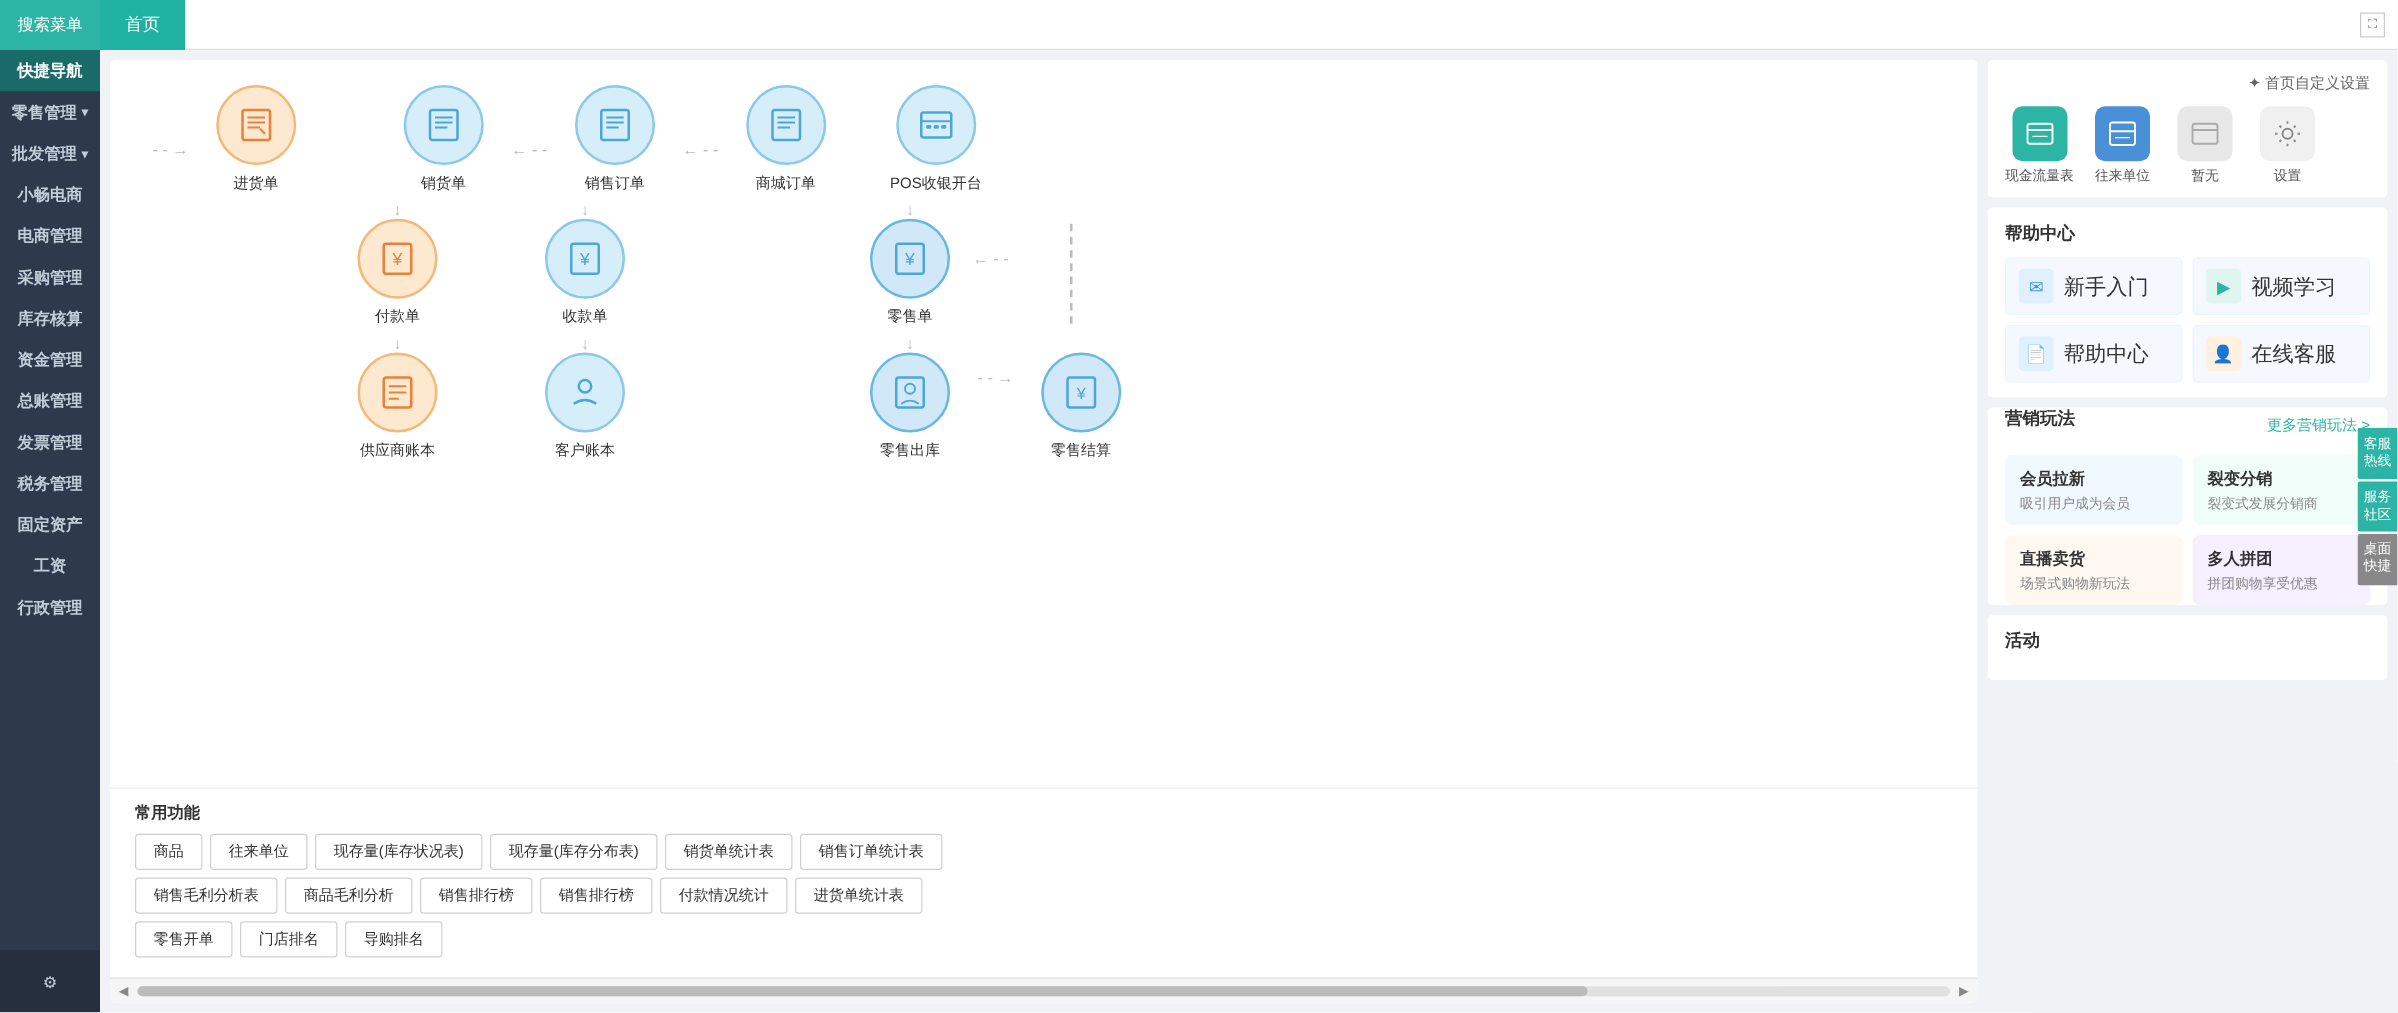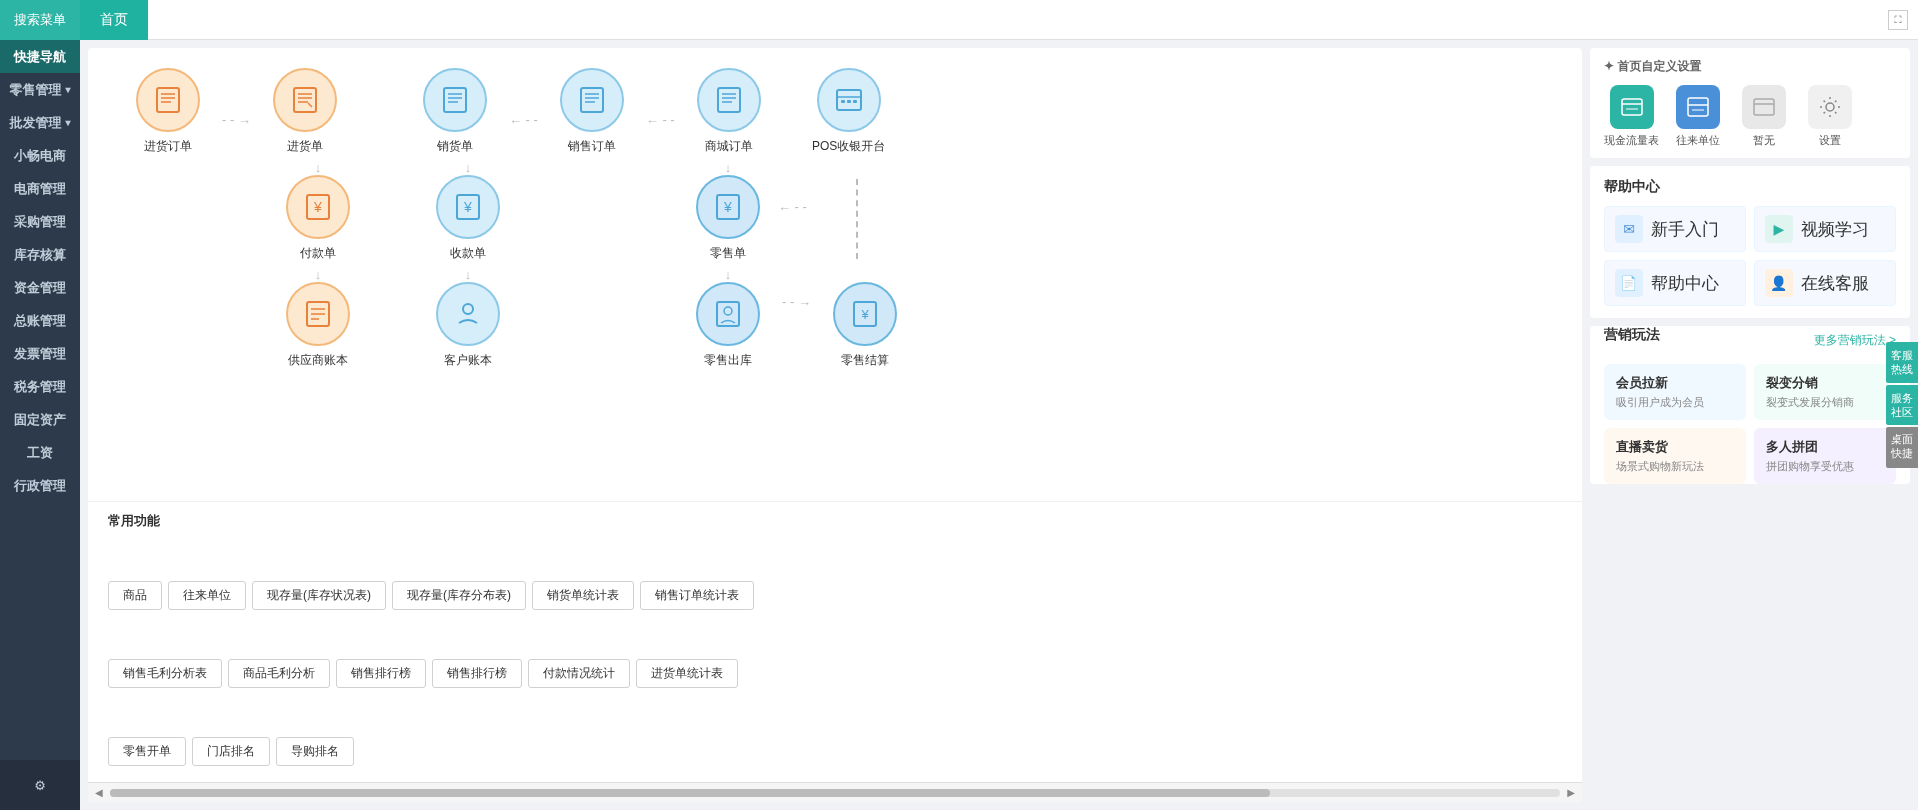--- a/index.html
+++ b/index.html
@@ -36,34 +36,34 @@
     .flow-circle.orange { background: #fde8d0; color: #e8813a; border: 2px solid #f4b97a; }
     .flow-circle.blue { background: #d6eef9; color: #4da6d8; border: 2px solid #8cc8e8; }
     .flow-circle.teal { background: #d0f0ea; color: #2cb5a5; border: 2px solid #6fd0c0; }
     .flow-label { font-size: 12px; color: #333; text-align: center; }
     .flow-column { display: flex; flex-direction: column; align-items: center; }
 
     
     .common-functions { padding: 10px 20px 10px; border-top: 1px solid #f0f0f0; }
     .common-title { font-size: 13px; color: #333; font-weight: bold; margin-bottom: 8px; }
     .func-grid { display: flex; flex-wrap: wrap; gap: 6px; margin-bottom: 6px; }
-    .func-btn { padding: 5px 14px; border: 1px solid #d0d0d0; border-radius: 3px; background: #fff; color: #333; font-size: 12px; cursor: pointer; white-space: nowrap; margin-top: 43px; }
+    .func-btn { padding: 5px 14px; border: 1px solid #d0d0d0; border-radius: 3px; background: #fff; color: #333; font-size: 12px; cursor: pointer; white-space: nowrap; }
 
     
     .scroll-bar-area { height: 20px; background: #f5f5f5; border-top: 1px solid #e0e0e0; display: flex; align-items: center; padding: 0 4px; }
     .scroll-arrow { font-size: 10px; color: #888; cursor: pointer; padding: 0 3px; }
     .scroll-track { flex: 1; height: 8px; background: #e0e0e0; border-radius: 4px; margin: 0 4px; position: relative; }
     .scroll-thumb { width: 80%; height: 100%; background: #bbb; border-radius: 4px; }
 
     
     .right-panel { width: 320px; flex-shrink: 0; margin: 8px 8px 8px 0; display: flex; flex-direction: column; gap: 8px; overflow-y: auto; }
 
     
     .quick-access { background: #fff; border-radius: 4px; padding: 10px 14px; }
-    .quick-access-header { display: flex; align-items: center; justify-content: flex-start; margin-bottom: 10px; font-weight: bold; }
+    .quick-access-header { display: flex; align-items: center; justify-content: flex-end; margin-bottom: 10px; }
     .quick-settings { font-size: 12px; color: #666; cursor: pointer; }
     .quick-icons { display: flex; gap: 12px; }
     .quick-icon-item { display: flex; flex-direction: column; align-items: center; cursor: pointer; min-width: 54px; }
     .quick-icon-box { width: 44px; height: 44px; border-radius: 8px; display: flex; align-items: center; justify-content: center; font-size: 22px; margin-bottom: 4px; }
     .quick-icon-box.teal { background: #2cb5a5; color: #fff; }
     .quick-icon-box.blue { background: #4a90d9; color: #fff; }
     .quick-icon-box.gray { background: #e8e8e8; color: #999; }
     .quick-icon-box.light-gray { background: #f0f0f0; color: #888; }
     .quick-icon-label { font-size: 11px; color: #555; text-align: center; }
 
@@ -166,33 +166,20 @@
   </div>
 
   <div class="content-area">
 
     <div class="main-panel">
 
       <div class="flowchart-area">
 
         <div style="display:flex; align-items:flex-end; gap:0; margin-bottom:4px;">
 
-          <div class="flow-column" style="width:100px;">
-            <div class="flow-node">
-              <div class="flow-circle orange">
-                <svg width="30" height="30" viewBox="0 0 30 30">
-                    <rect x="4" y="3" width="22" height="24" rx="2" fill="none" stroke="#e8813a" stroke-width="2"></rect>
-                    <line x1="8" y1="9" x2="22" y2="9" stroke="#e8813a" stroke-width="1.5"></line>
-                    <line x1="8" y1="13" x2="22" y2="13" stroke="#e8813a" stroke-width="1.5"></line>
-                    <line x1="8" y1="17" x2="18" y2="17" stroke="#e8813a" stroke-width="1.5"></line>
-                  </svg>
-              </div>
-              <div class="flow-label">进货订单</div>
-            </div>
-          </div>
 
           <div style="display:flex;align-items:center;margin-bottom:28px;color:#bbb;font-size:13px;padding:0 4px;">- - →</div>
 
           <div class="flow-column" style="width:100px;">
             <div class="flow-node">
               <div class="flow-circle orange">
                 <svg width="30" height="30" viewBox="0 0 30 30">
                     <rect x="4" y="3" width="22" height="24" rx="2" fill="none" stroke="#e8813a" stroke-width="2"></rect>
                     <line x1="8" y1="9" x2="22" y2="9" stroke="#e8813a" stroke-width="1.5"></line>
                     <line x1="8" y1="13" x2="22" y2="13" stroke="#e8813a" stroke-width="1.5"></line>
@@ -509,20 +496,23 @@
             <div class="marketing-item-title">直播卖货</div>
             <div class="marketing-item-desc">场景式购物新玩法</div>
           </div>
           <div class="marketing-item purple">
             <div class="marketing-item-title">多人拼团</div>
             <div class="marketing-item-desc">拼团购物享受优惠</div>
           </div>
         </div>
       </div>
 
+      <div class="activity">
+        <div class="section-title">活动</div>
+      </div>
     </div>
   </div>
 </div>
 
 <div class="float-buttons">
   <div class="float-btn">客服<br>热线</div>
   <div class="float-btn">服务<br>社区</div>
   <div class="float-btn gray">桌面<br>快捷</div>
 </div>
 

